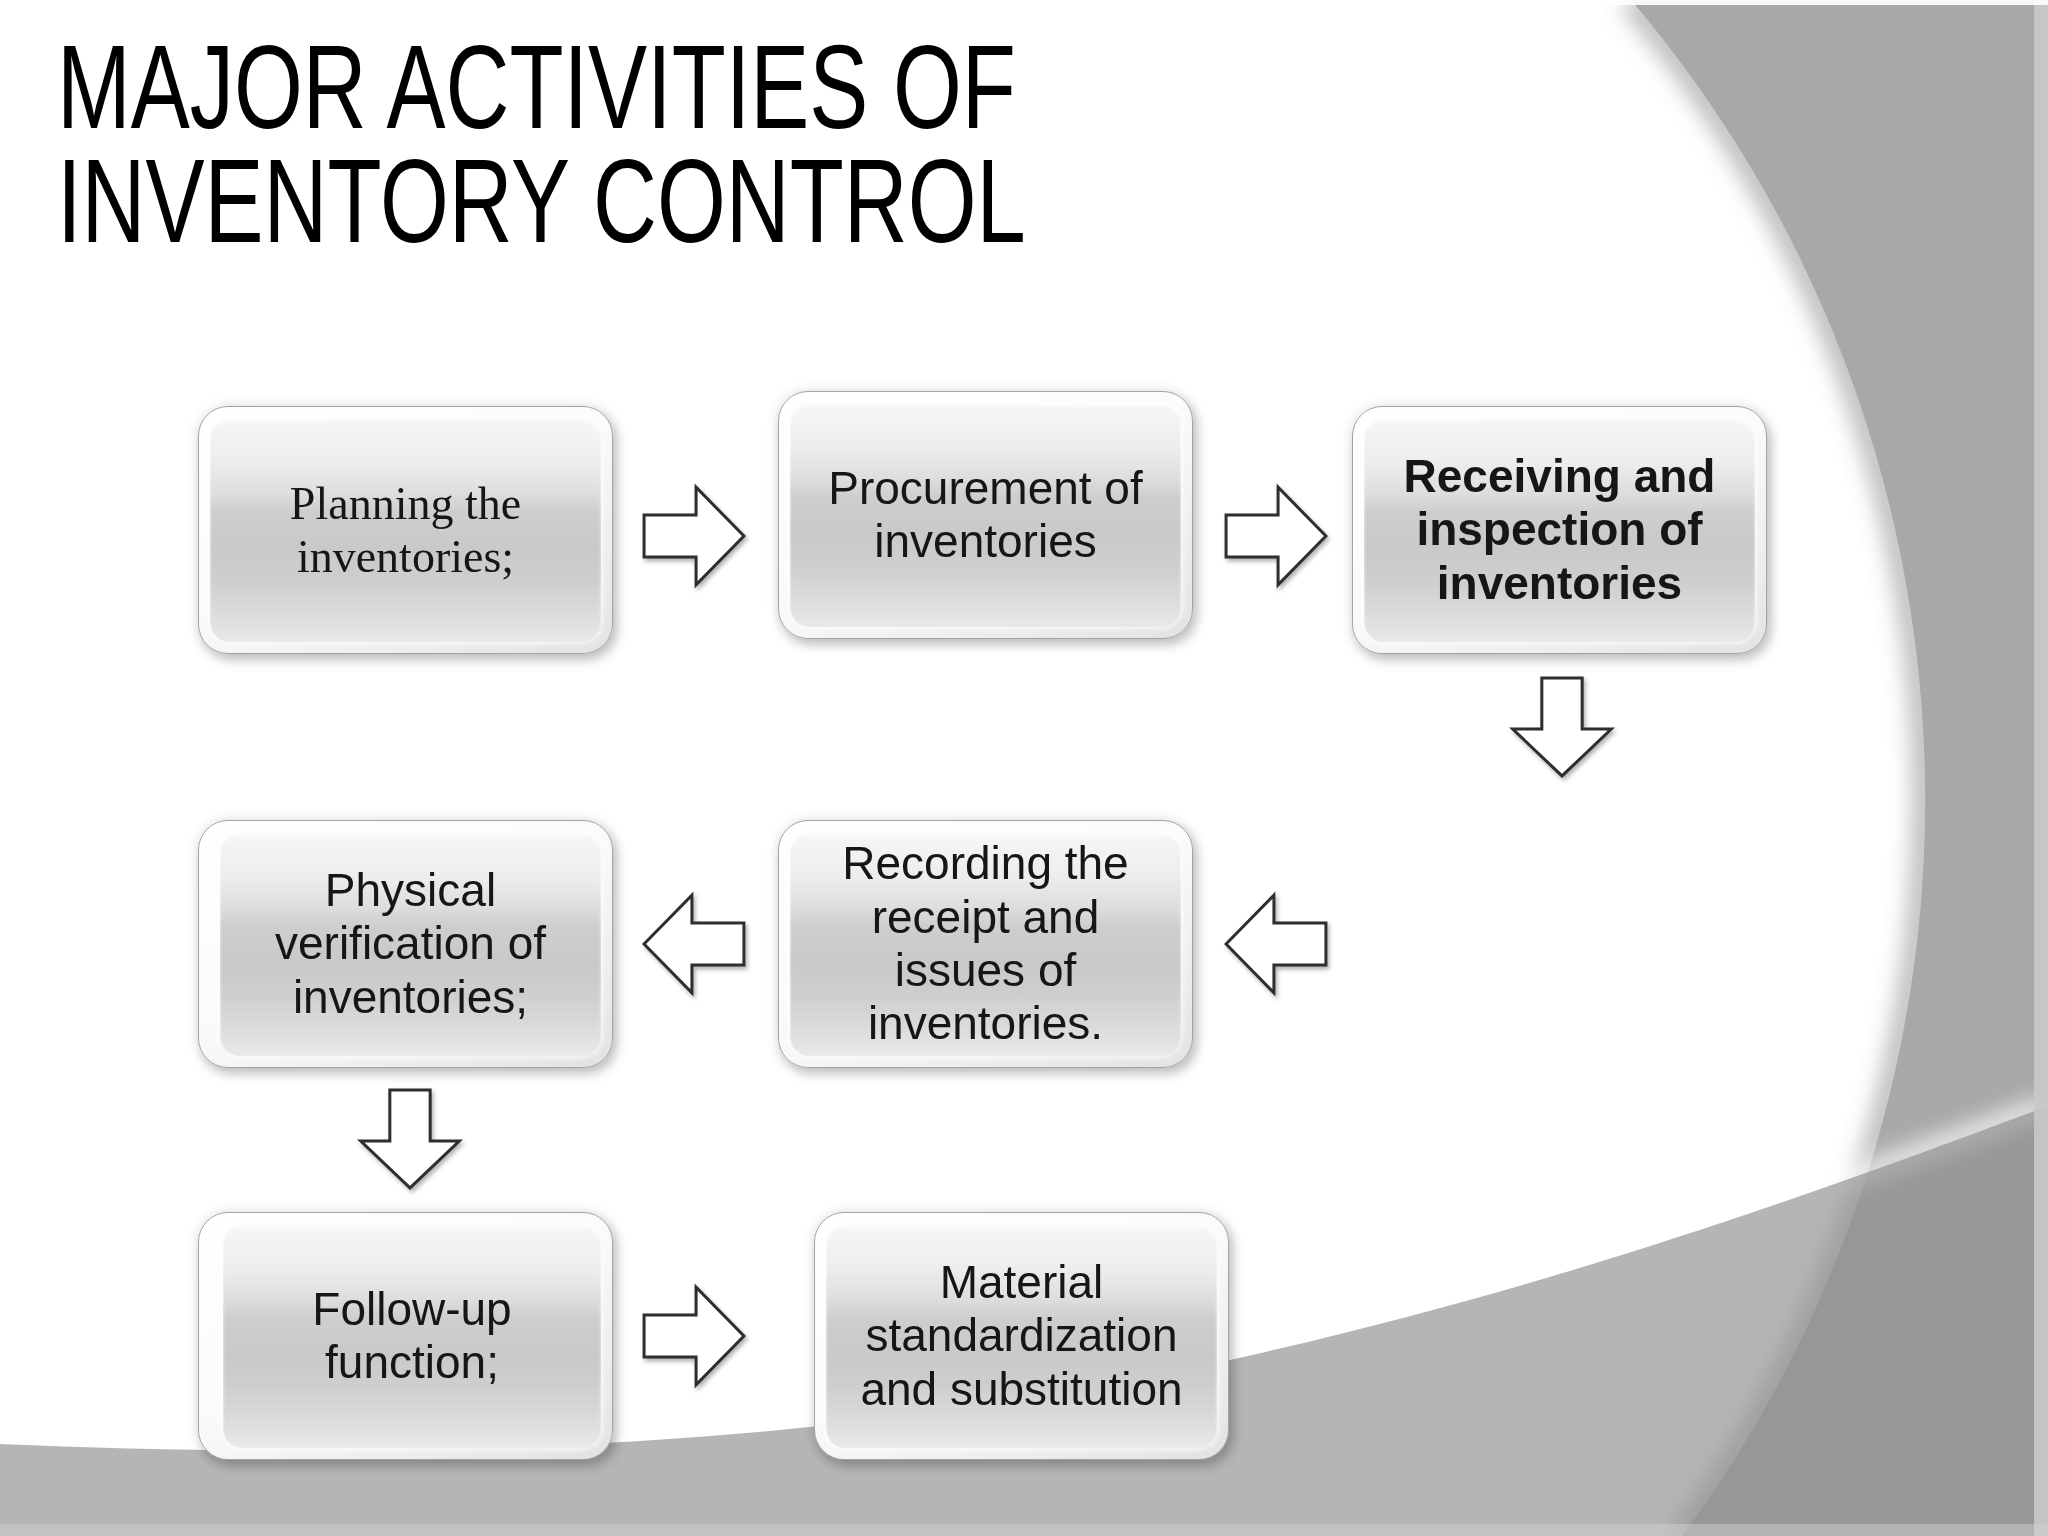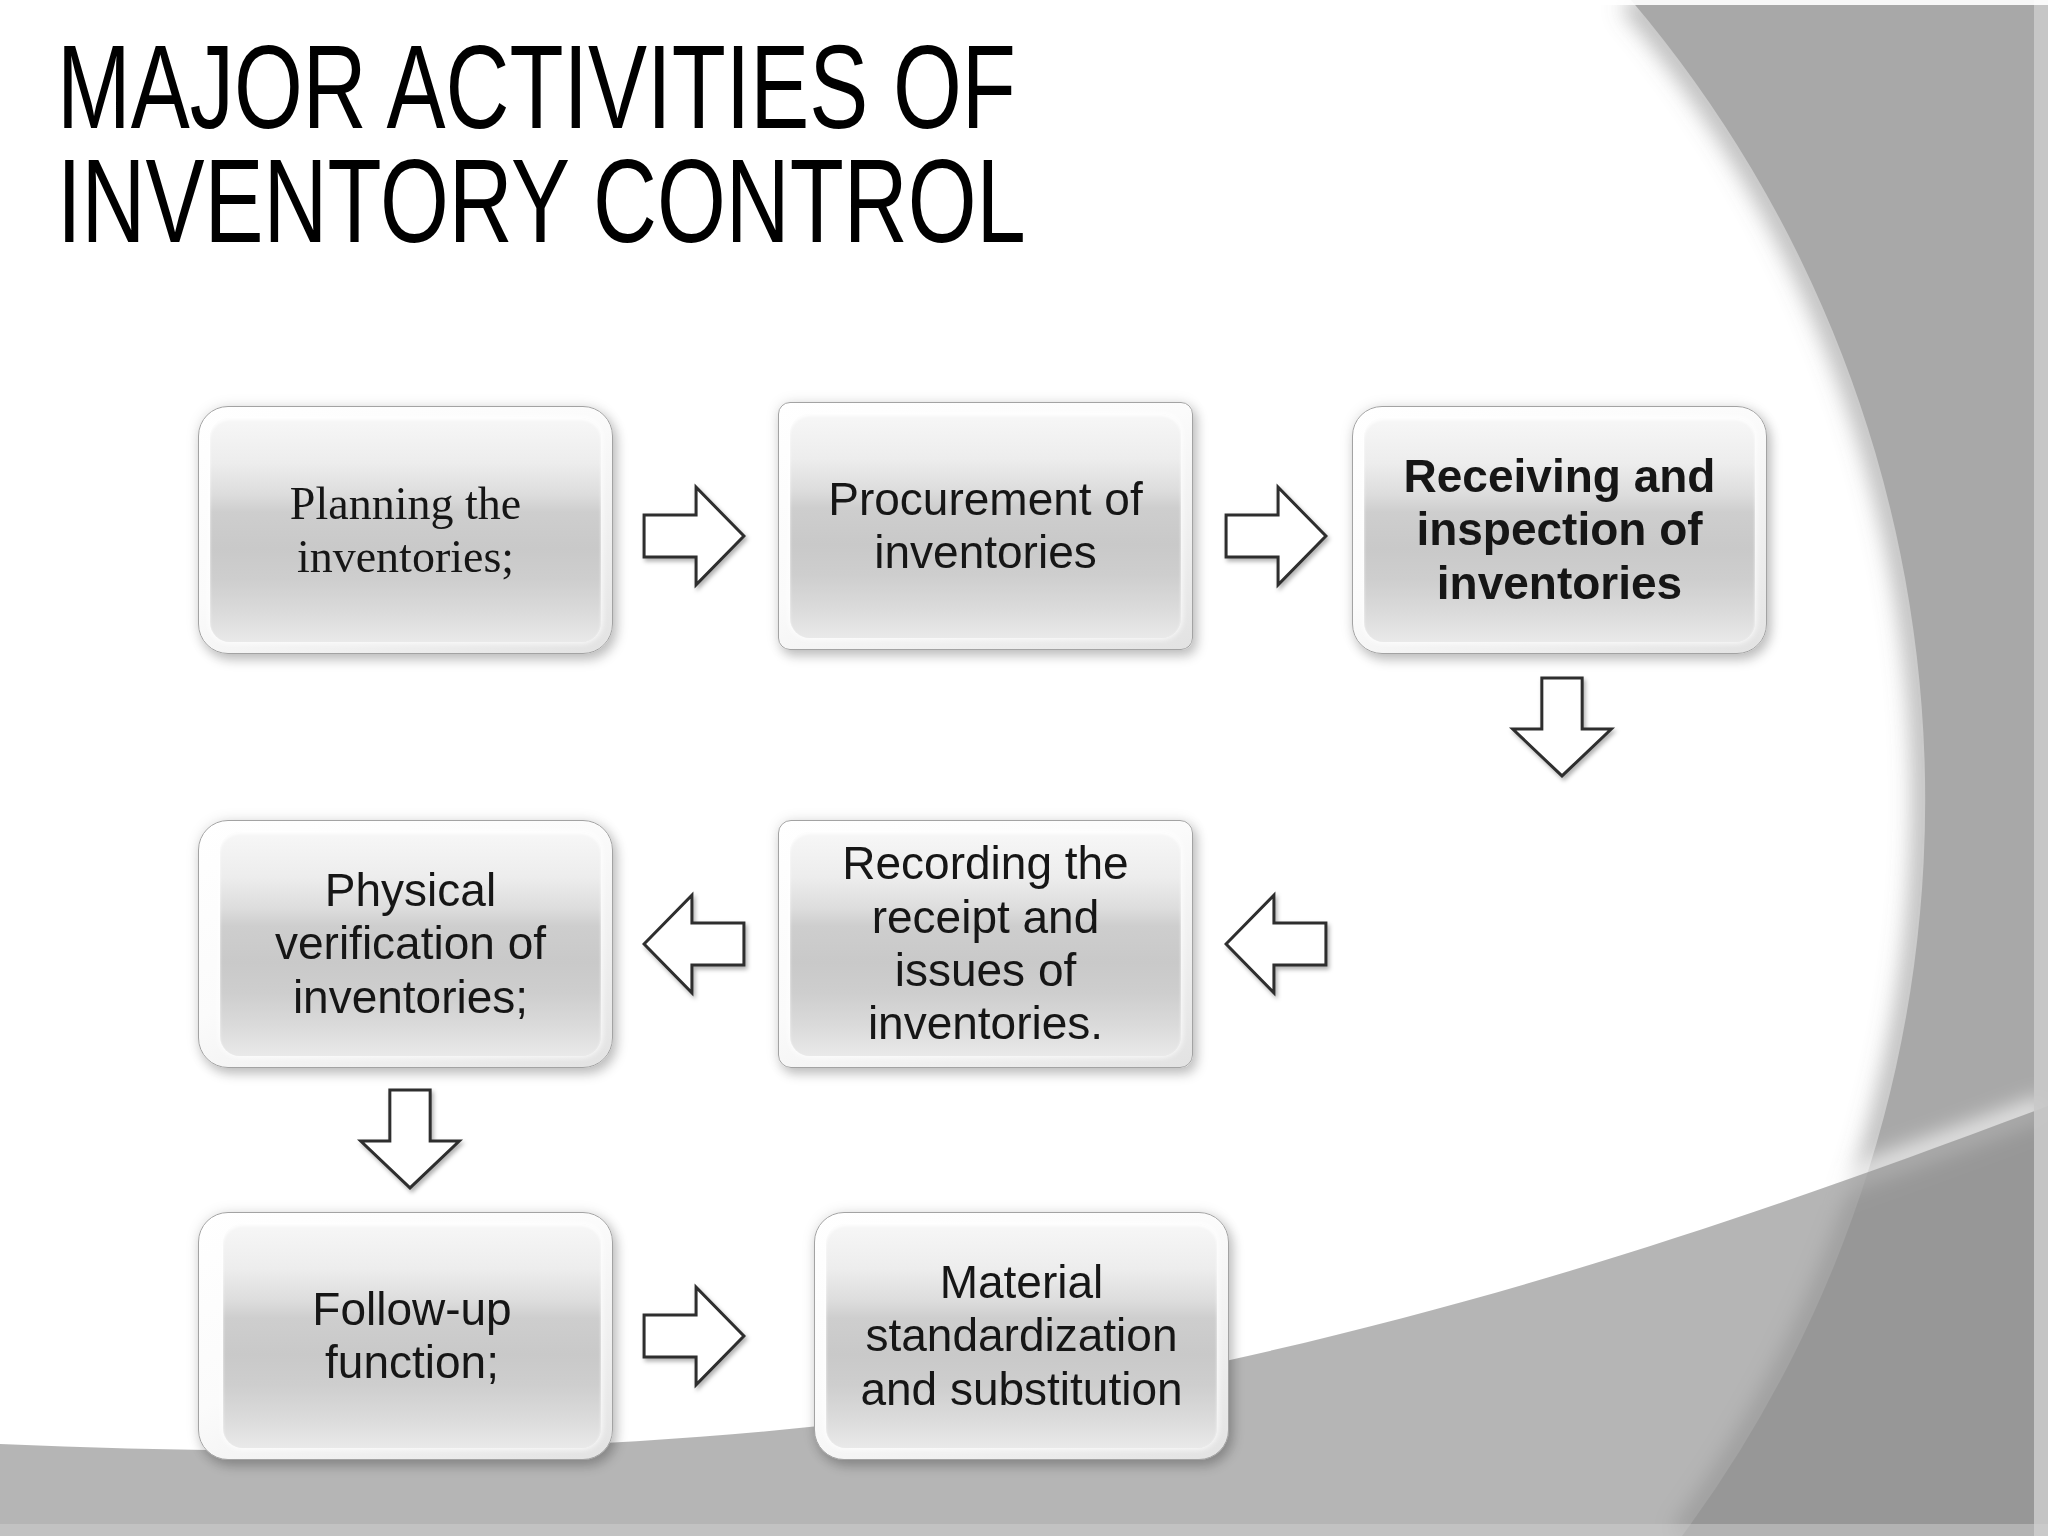--- a/index.html
+++ b/index.html
@@ -68,24 +68,24 @@
   }
   .box-label {
     width: 360px;
     font-size: 46px;
     line-height: 1.16;
     color: #161616;
   }
 
   
   .pos-r1c1 { left: 198px;  top: 406px; font-family: Liberation Serif, serif; }
-  .pos-r1c2 { left: 778px;  top: 402px; border-radius: 12px; }
+  .pos-r1c2 { left: 778px;  top: 391px; }
   .pos-r1c3 { left: 1352px; top: 406px; font-weight: bold; }
   .pos-r2c1 { left: 198px;  top: 820px; padding-left: 21px; }
-  .pos-r2c2 { left: 778px;  top: 820px; border-radius: 13px; }
+  .pos-r2c2 { left: 778px;  top: 820px; }
   .pos-r2c3 { left: 1352px; top: 820px; }
   .pos-r3c1 { left: 198px;  top: 1212px; padding-left: 24px; }
   .pos-r3c2 { left: 778px;  top: 1212px; margin-left: 36px; }
 
   .arrow {
     position: absolute;
     z-index: 1;
     filter: drop-shadow(2px 3px 2px rgba(0,0,0,0.30));
   }
   .arr-horiz { width: 104px; height: 116px; }

